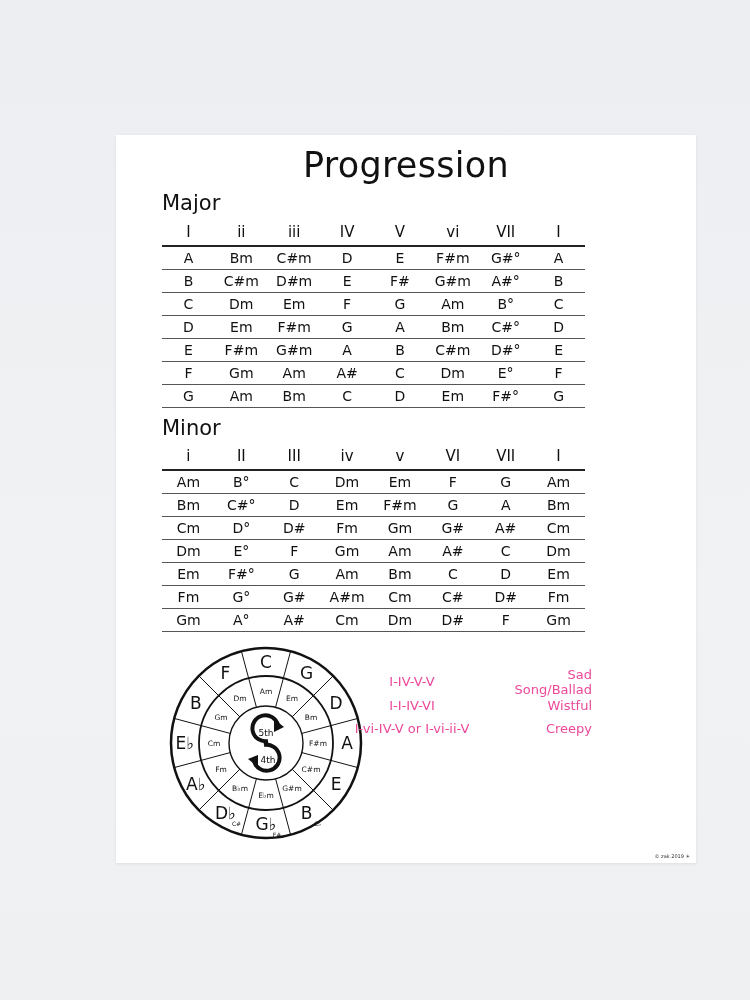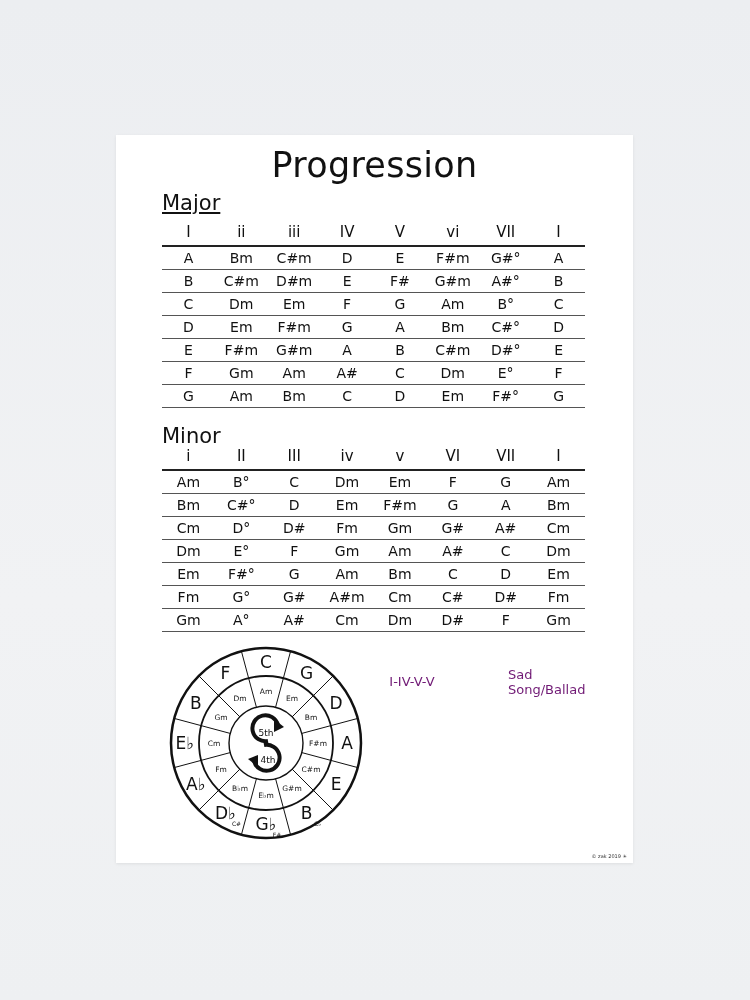--- a/index.html
+++ b/index.html
@@ -2,50 +2,50 @@
 <html><head>
 <meta charset="utf-8">
 <style>
   html, body { margin:0; padding:0; }
   body {
     width:750px; height:1000px; position:relative; overflow:hidden;
     background: linear-gradient(180deg,#eceef1 0%,#f1f2f4 60%,#eef0f2 100%);
     font-family: "DejaVu Sans", sans-serif;
   }
   .poster {
-    position:absolute; left:116px; top:135px; width:517px; height:728px;
+    position:absolute; left:116px; top:135px; width:580px; height:728px;
     background:#fff; box-shadow: 0 1px 3px rgba(0,0,0,0.08);
   }
   .title {
     position:absolute; left:0; right:0; top:10px; text-align:center;
     font-size:35px; color:#111; letter-spacing:0.3px;
   }
   .section-label {
     position:absolute; left:46px; font-size:21px; color:#111;
   }
   .tbl { position:absolute; left:46px; width:423px; }
   .hdr, .row { display:flex; }
   .hdr { height:24px; align-items:flex-end; padding-bottom:4px; border-bottom:2px solid #222; }
   .row { height:22px; align-items:center; border-bottom:1.4px solid #555; }
   .cell { flex:1; text-align:center; font-size:14px; color:#111; }
   .hdr .cell { font-size:15px; }
   .circle-wrap { position:absolute; left:52px; top:510px; width:196px; height:196px; }
   .prog { position:absolute; left:236px; top:535px; width:240px; }
-  .prog-row { display:flex; height:23.5px; align-items:center; font-size:13px; color:#701a75; }
+  .prog-row { display:flex; height:23.5px; align-items:center; font-size:13px; color:#ec4899; }
   .prog-row .p { width:120px; text-align:center; }
-  .prog-row .m { flex:1; text-align:left;margin-left:36px; }
+  .prog-row .m { flex:1; text-align:right;margin-left:36px; }
   .copyright { position:absolute; right:6px; bottom:4px; font-size:5px; color:#333; }
 </style>
 </head>
 <body>
 
 <div class="poster">
   <div class="title">Progression</div>
 
-  <div class="section-label" style="top:56px;text-decoration:underline;">Major</div>
+  <div class="section-label" style="top:56px;">Major</div>
   <div class="tbl" id="major-table" style="top:82px;">
       <div class="hdr">
         <div class="cell">I</div>
         <div class="cell">ii</div>
         <div class="cell">iii</div>
         <div class="cell">IV</div>
         <div class="cell">V</div>
         <div class="cell">vi</div>
         <div class="cell">VII</div>
         <div class="cell">I</div>
@@ -115,21 +115,21 @@
         <div class="cell">Am</div>
         <div class="cell">Bm</div>
         <div class="cell">C</div>
         <div class="cell">D</div>
         <div class="cell">Em</div>
         <div class="cell">F#°</div>
         <div class="cell">G</div>
       </div>
     </div>
 
-  <div class="section-label" style="top:289px;">Minor</div>
+  <div class="section-label" style="top:281px;">Minor</div>
   <div class="tbl" id="minor-table" style="top:306px;">
       <div class="hdr">
         <div class="cell">i</div>
         <div class="cell">II</div>
         <div class="cell">III</div>
         <div class="cell">iv</div>
         <div class="cell">v</div>
         <div class="cell">VI</div>
         <div class="cell">VII</div>
         <div class="cell">I</div>
@@ -257,16 +257,24 @@
         <text x="98" y="91" text-anchor="middle" font-size="9" font-family="DejaVu Sans, sans-serif" fill="#111">5th</text>
         <text x="100" y="118" text-anchor="middle" font-size="9" font-family="DejaVu Sans, sans-serif" fill="#111">4th</text>
       </svg>
   </div>
 
   <div class="prog" id="prog-list">
       <div class="prog-row">
         <div class="p">I-IV-V-V</div>
         <div class="m">Sad Song/Ballad</div>
       </div>
+      <div class="prog-row">
+        <div class="p">I-I-IV-VI</div>
+        <div class="m">Wistful</div>
+      </div>
+      <div class="prog-row">
+        <div class="p">I-vi-IV-V or I-vi-ii-V</div>
+        <div class="m">Creepy</div>
+      </div>
     </div>
 
   <div class="copyright">© zak 2019 ☀</div>
 </div>
 
 </body></html>

